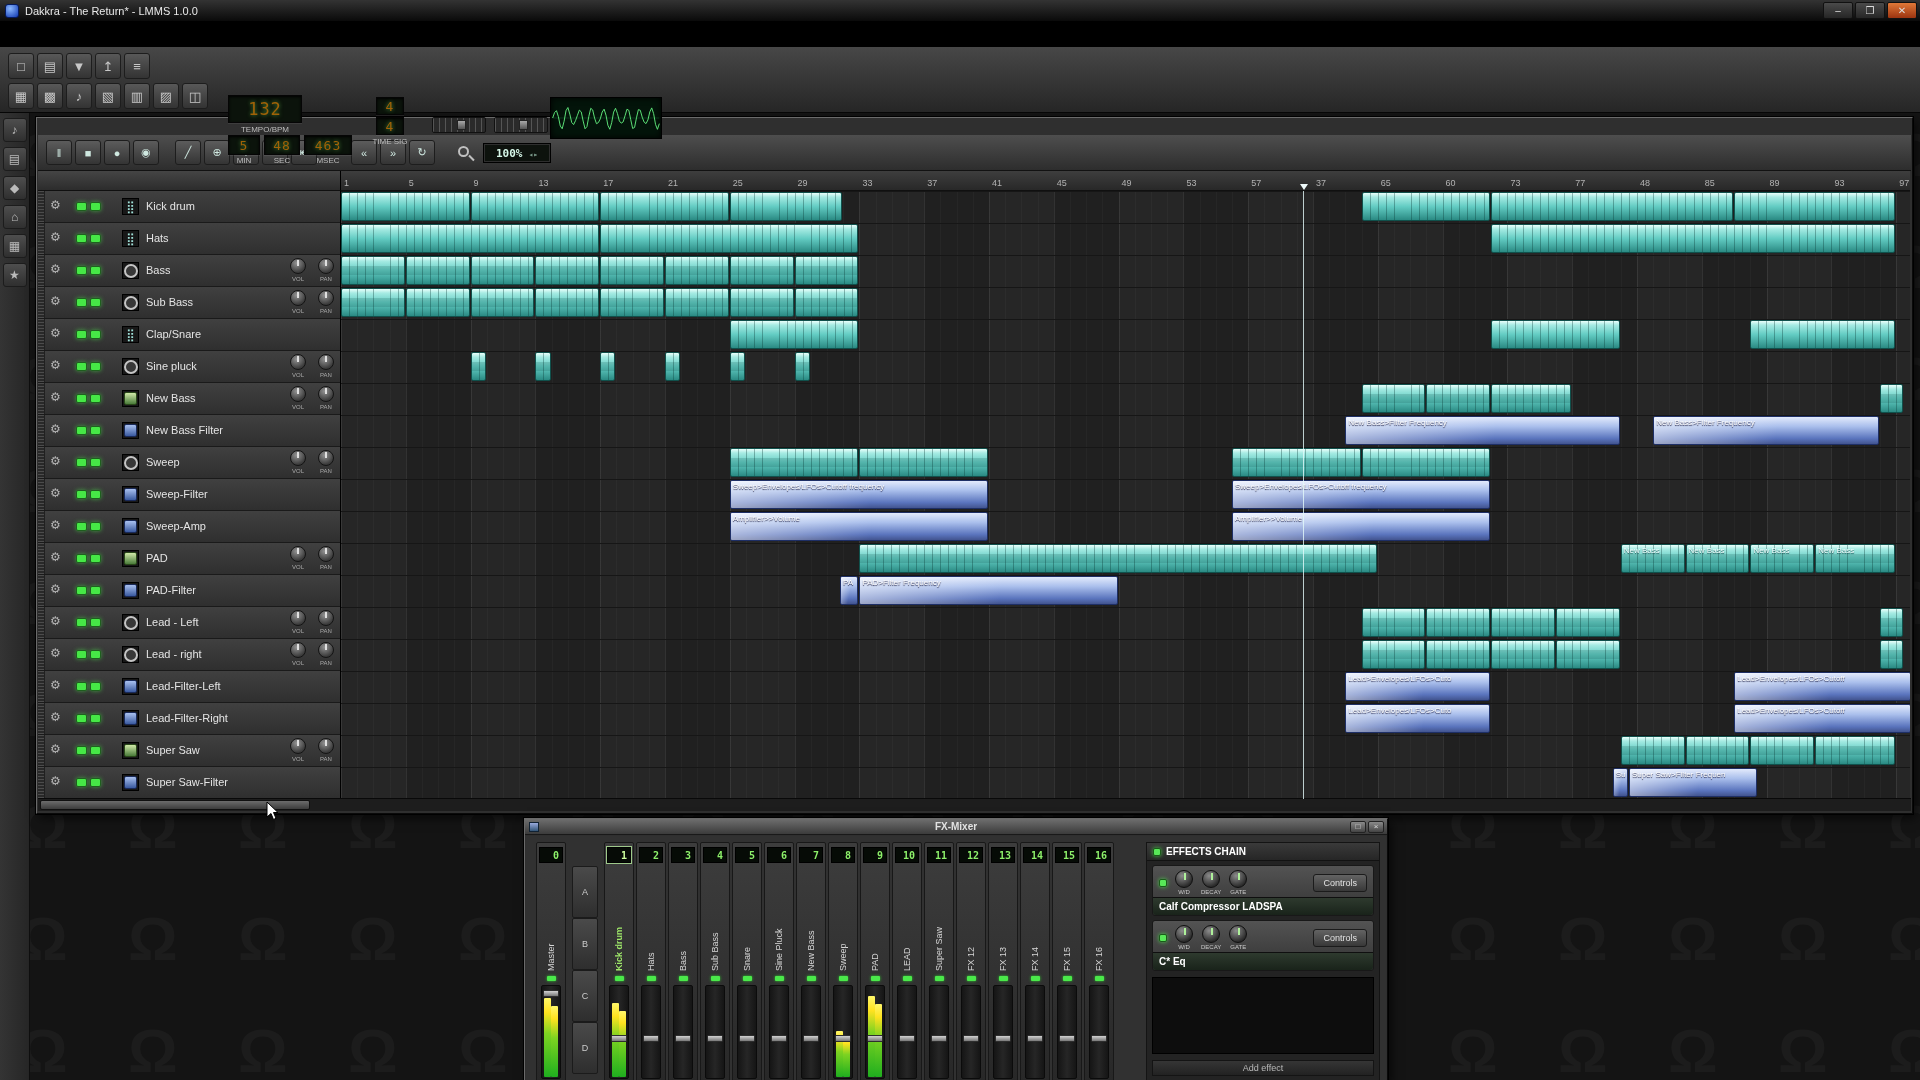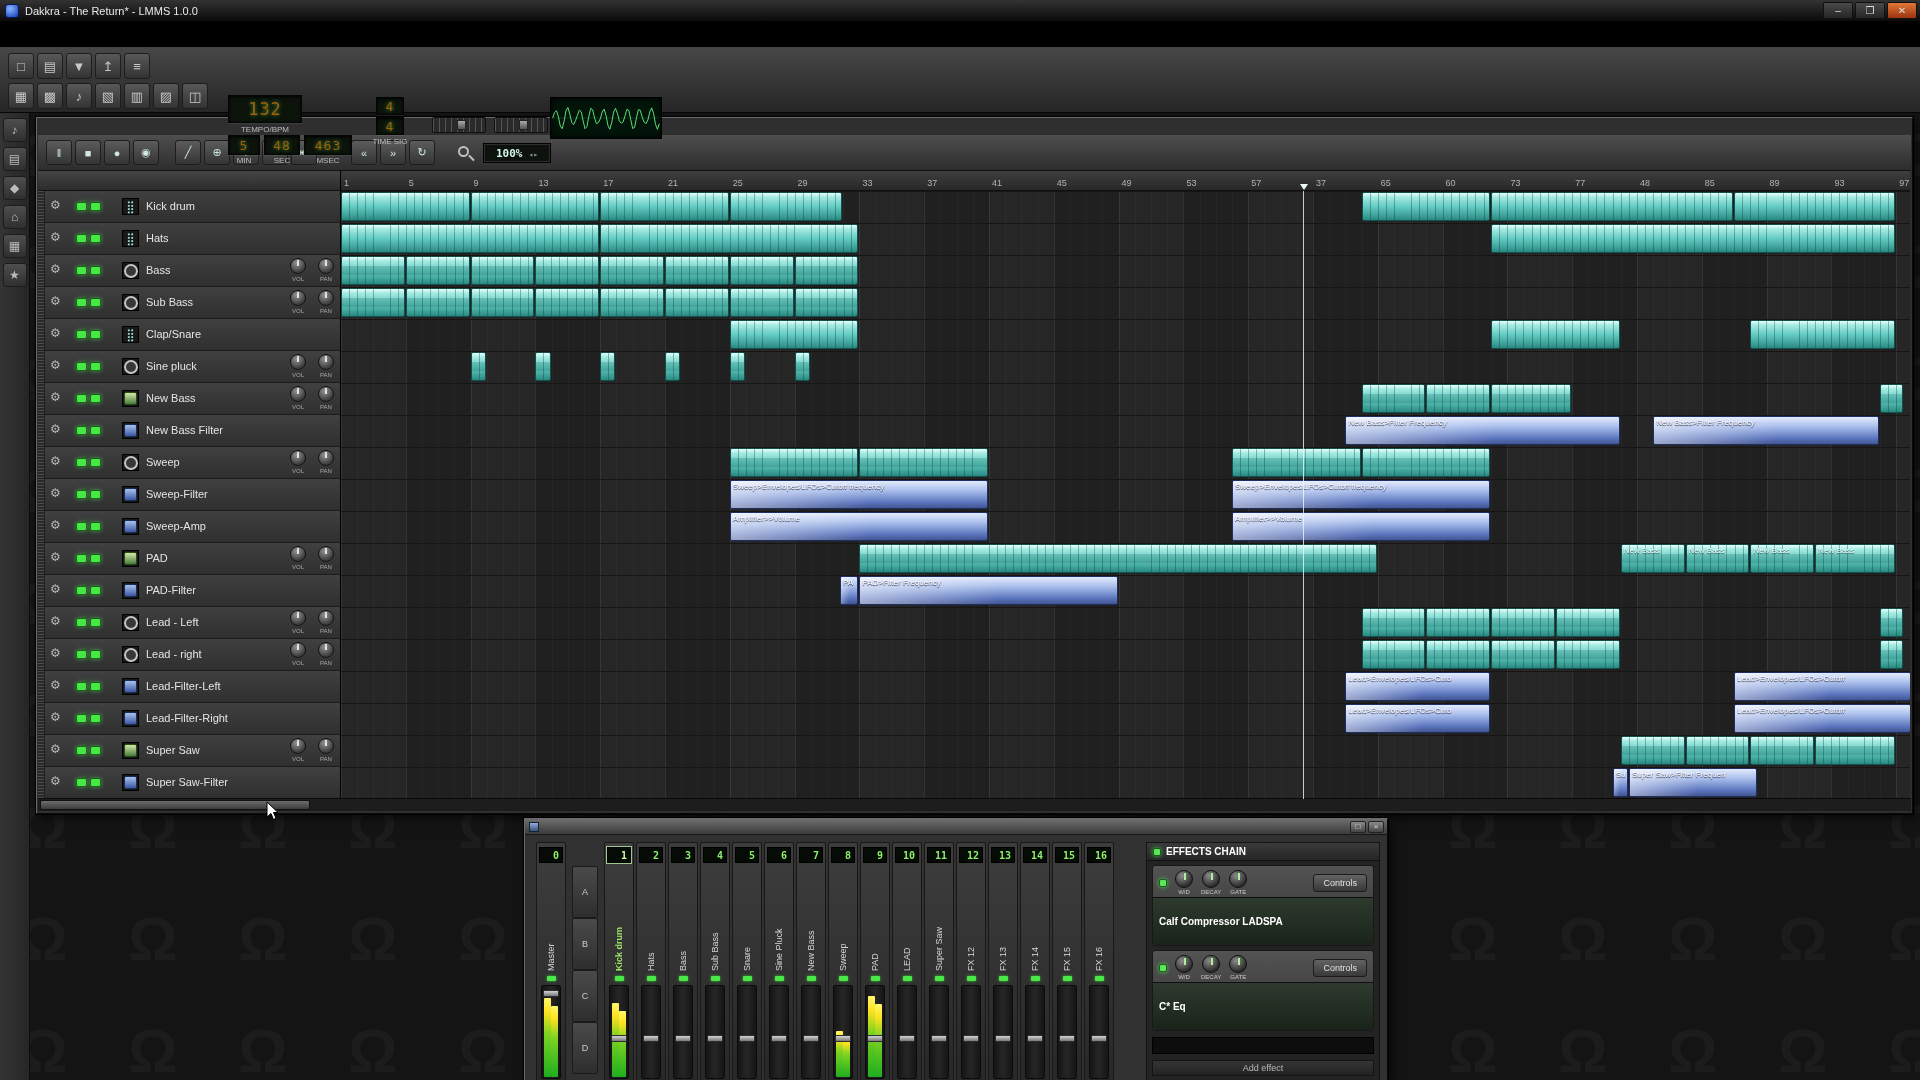--- a/index.html
+++ b/index.html
@@ -112,21 +112,21 @@
 .fx-chain{position:absolute;left:620px;top:6px;width:234px;height:240px;background:#232323;border:1px solid #141414;display:flex;flex-direction:column}
 .fx-chain-header{height:18px;display:flex;align-items:center;gap:5px;padding-left:6px;background:linear-gradient(#3a3a3a,#262626);border-bottom:1px solid #121212;color:#fff;font-size:10px;font-weight:bold}
 .gled{width:8px;height:8px;background:#58e858;border:1px solid #1a5a1a;border-radius:2px;box-shadow:0 0 4px rgba(80,255,80,.7);flex:none}
 .fxunit{margin:4px 5px 0 5px;background:linear-gradient(#535353,#333);border:1px solid #181818;border-radius:3px}
 .fxrow{display:flex;align-items:center;gap:8px;padding:4px 6px 2px 6px}
 .knobwrap{display:flex;flex-direction:column;align-items:center;gap:1px}
 .fxknob{width:18px;height:18px;border-radius:50%;background:radial-gradient(circle at 38% 30%,#8c8c8c,#2c2c2c 72%);border:1px solid #0f0f0f;position:relative}
 .fxknob::after{content:"";position:absolute;left:8px;top:2px;width:2px;height:7px;background:#aef09a}
 .knoblabel{font-size:6px;color:#cacaca}
 .ctlbtn{margin-left:auto;font-size:9px;color:#e2e2e2;background:linear-gradient(#636363,#383838);border:1px solid #1b1b1b;border-radius:3px;padding:3px 9px}
-.fxname{background:linear-gradient(#2e3a2e,#19231a);border-top:1px solid #0f0f0f;color:#fff;font-size:10px;font-weight:bold;padding:18px 6px;white-space:nowrap;overflow:hidden;border-radius:0 0 3px 3px}
+.fxname{background:linear-gradient(#2e3a2e,#19231a);border-top:1px solid #0f0f0f;color:#fff;font-size:10px;font-weight:bold;padding:3px 6px;white-space:nowrap;overflow:hidden;border-radius:0 0 3px 3px}
 .fx-void{flex:1;margin:6px 5px;background:#0d0d0d;border:1px solid #000}
 .fx-add{height:16px;margin:0 5px 5px 5px;background:linear-gradient(#353535,#222);border:1px solid #141414;color:#b8b8b8;font-size:9px;display:flex;align-items:center;justify-content:center}
 .cursor{position:absolute;z-index:99}
 </style>
 </head>
 <body>
 
 <div class="app">
 
   <div class="titlebar">
@@ -732,20 +732,21 @@
           </div>
         </div>
       <div class="se-scroll">
         <div class="sshandle"></div>
       </div>
     </div>
 
     <div class="win" style="left:524px;top:705px;width:864px;height:266px;z-index:4">
       <div class="wtitle">
         <div class="wicon"></div>
+        <span class="wtext">FX-Mixer</span>
         <div class="swb-group">
           <div class="swb max"></div>
           <div class="swb close"></div>
         </div>
       </div>
       <div class="fx-body">
         <div class="fx-chain">
           <div class="fx-chain-header">
             <div class="gled"></div>
             <span>EFFECTS CHAIN</span>

